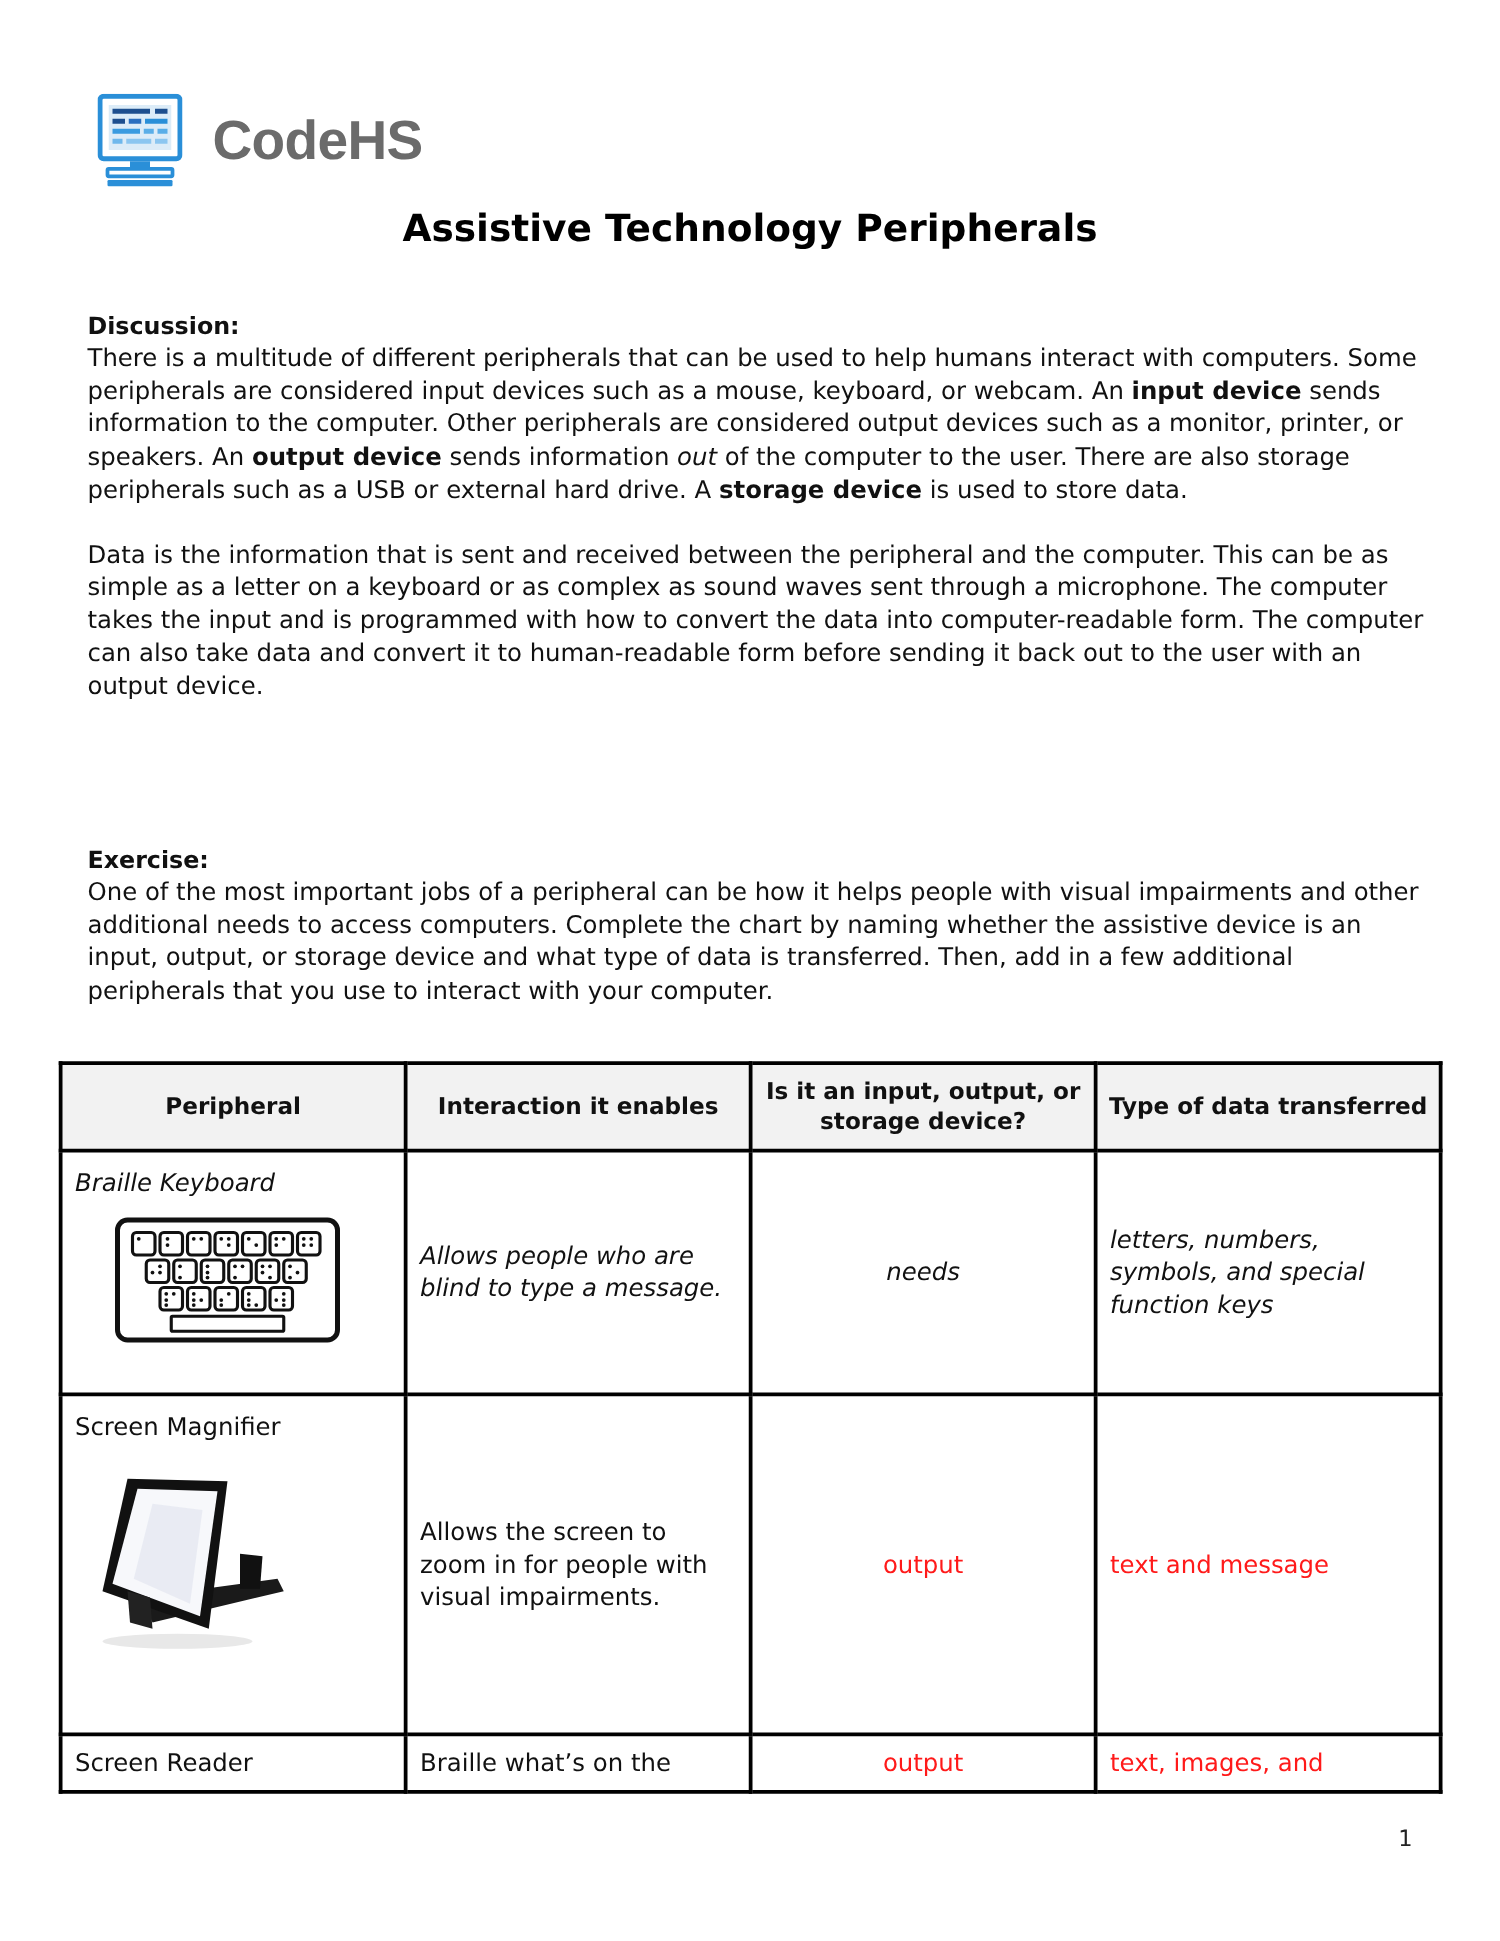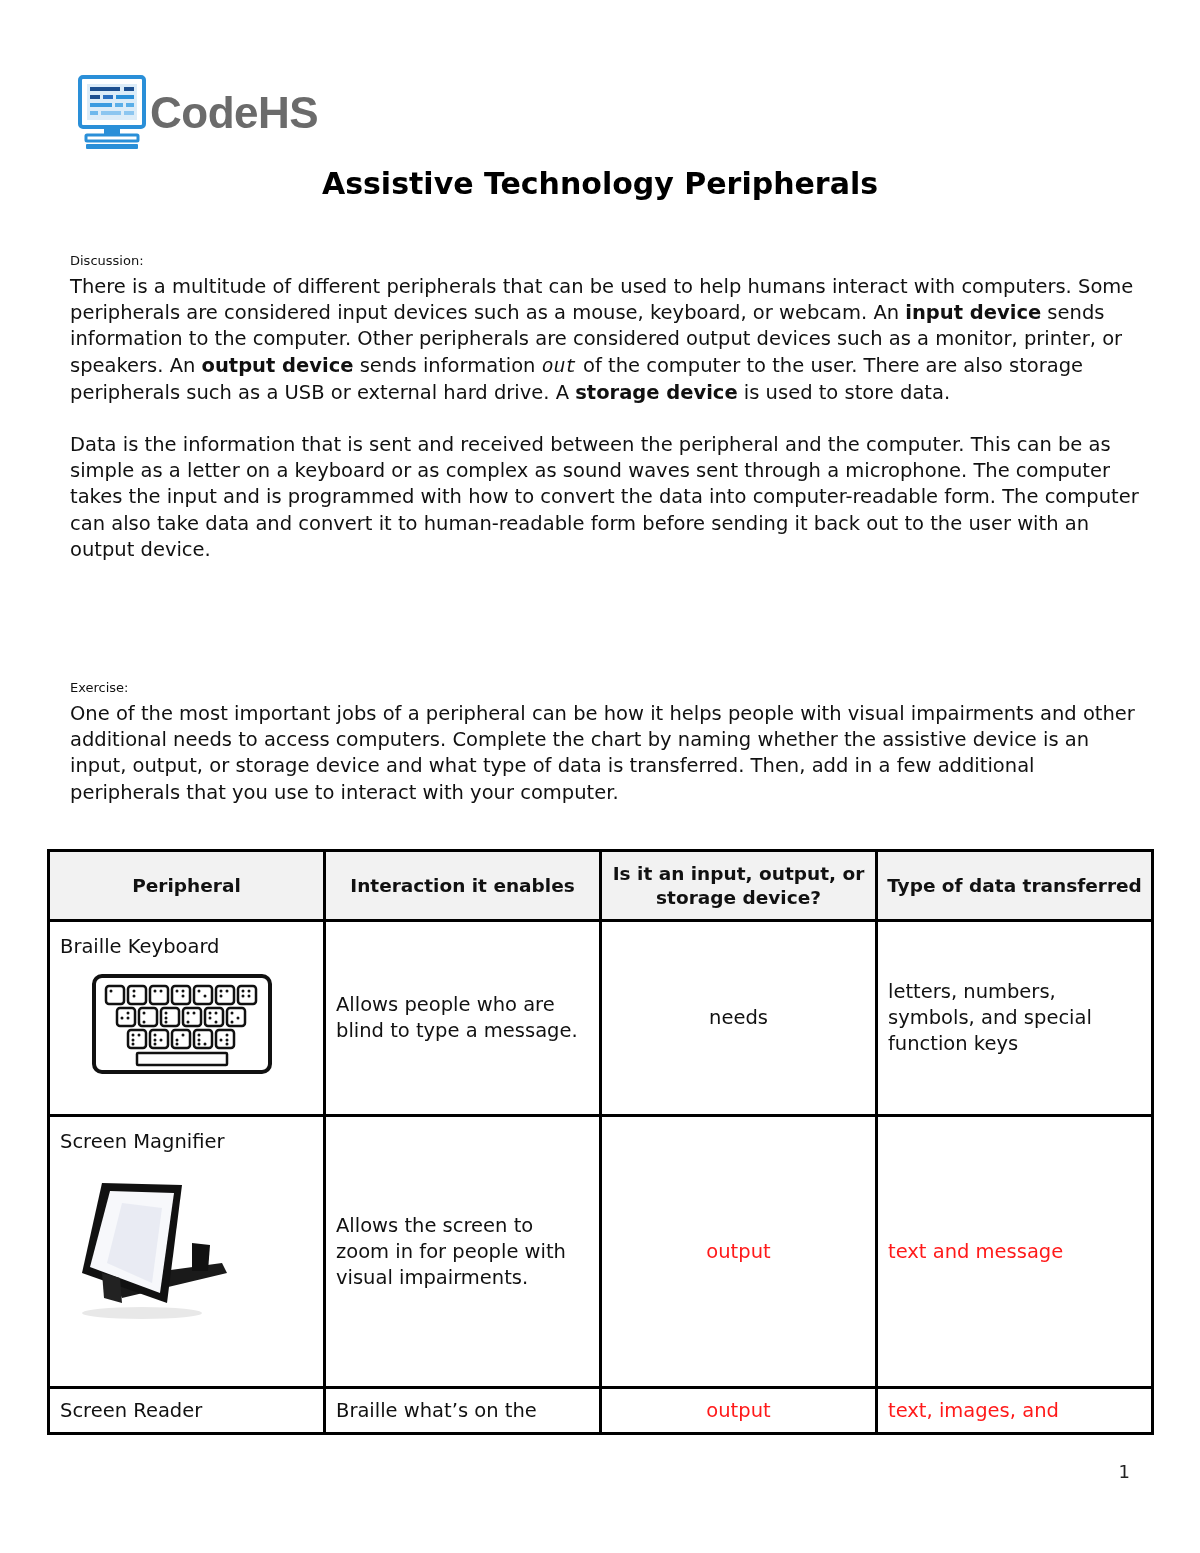--- a/index.html
+++ b/index.html
@@ -2,27 +2,27 @@
 <html><head>
 <meta charset="utf-8">
 <style>
   * { box-sizing: border-box; margin: 0; padding: 0; }
   html, body { background: #ffffff; }
   body {
     width: 1200px; height: 1553px; position: relative; overflow: hidden;
     font-family: "DejaVu Sans", sans-serif; color: #111;
   }
   .logo { position: absolute; left: 78px; top: 75px; display: flex; align-items: center; }
-  .logo-word { font-family: "Liberation Sans", sans-serif; font-weight: bold; font-size: 44px; color: #6b6b6b; margin-left: 4px; letter-spacing: -0.5px; }
+  .logo-word { font-family: "Liberation Sans", sans-serif; font-weight: bold; font-size: 44px; color: #6b6b6b; margin-left: 24px; letter-spacing: -0.5px; }
   .title { position: absolute; top: 166px; left: 0; width: 1200px; text-align: center; font-weight: bold; font-size: 30px; color: #000; }
   .section { position: absolute; left: 70px; width: 1070px; font-size: 19.5px; line-height: 26.2px; color: #111; }
-  .section h2 { font-size: 13px; font-weight: normal; line-height: 26px; }
+  .section h2 { font-size: 19px; font-weight: bold; line-height: 26px; }
   .section p { margin: 0; }
   .section b { font-weight: bold; }
-  .section i { font-style: italic; font-family: Liberation Mono, monospace; }
+  .section i { font-style: italic; }
   table.chart {
     position: absolute; left: 47px; top: 849px; width: 1107px;
     border-collapse: collapse; table-layout: fixed; font-size: 19.5px;
   }
   table.chart th, table.chart td { border: 3px solid #000; vertical-align: middle; }
   table.chart th { background: #f2f2f2; font-weight: bold; text-align: center; height: 70px; font-size: 18.5px; line-height: 24px; padding: 0 8px; }
   table.chart td { padding: 6px 10px; line-height: 26px; }
   td.center { text-align: center; }
   td.answer { color: #ff1a1a; }
   .cell-label { display: block; margin-top: 6px; }
@@ -76,21 +76,21 @@
     </colgroup>
   <thead>
     <tr>
       <th>Peripheral</th>
       <th>Interaction it enables</th>
       <th>Is it an input, output, or storage device?</th>
       <th>Type of data transferred</th>
     </tr>
   </thead>
   <tbody>
-    <tr style="height:195px;">
+    <tr style="height:195px;font-style:italic;">
       <td class="periph-cell">
         <span class="cell-label">Braille Keyboard</span>
         <svg width="200" height="110" viewBox="0 0 200 110" style="display:block;margin:6px 0 0 22px;">
           <rect x="12" y="10" width="176" height="96" rx="8" fill="#fff" stroke="#111" stroke-width="4"></rect>
           <g fill="#fff" stroke="#111" stroke-width="2.5">
             <rect x="24" y="20" width="18" height="18" rx="3"></rect>
               <rect x="46" y="20" width="18" height="18" rx="3"></rect>
               <rect x="68" y="20" width="18" height="18" rx="3"></rect>
               <rect x="90" y="20" width="18" height="18" rx="3"></rect>
               <rect x="112" y="20" width="18" height="18" rx="3"></rect>

